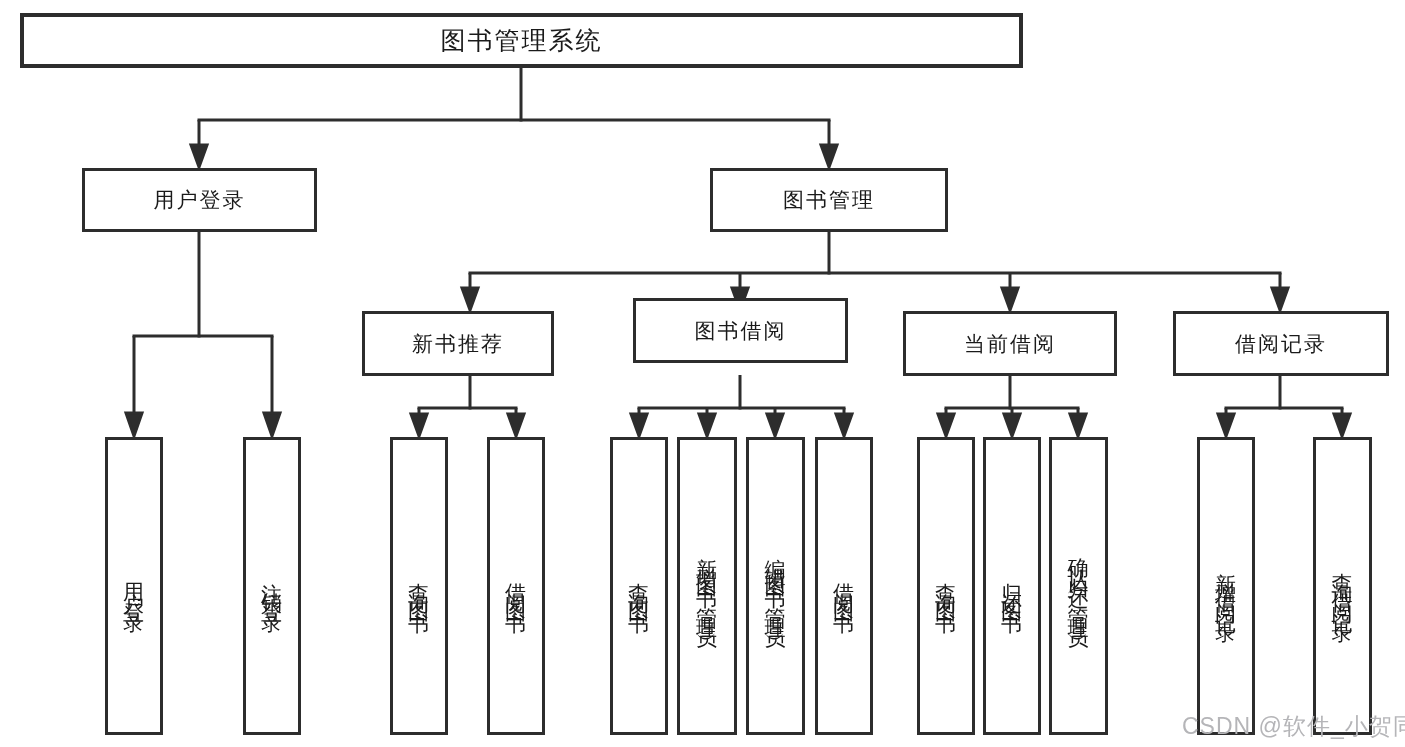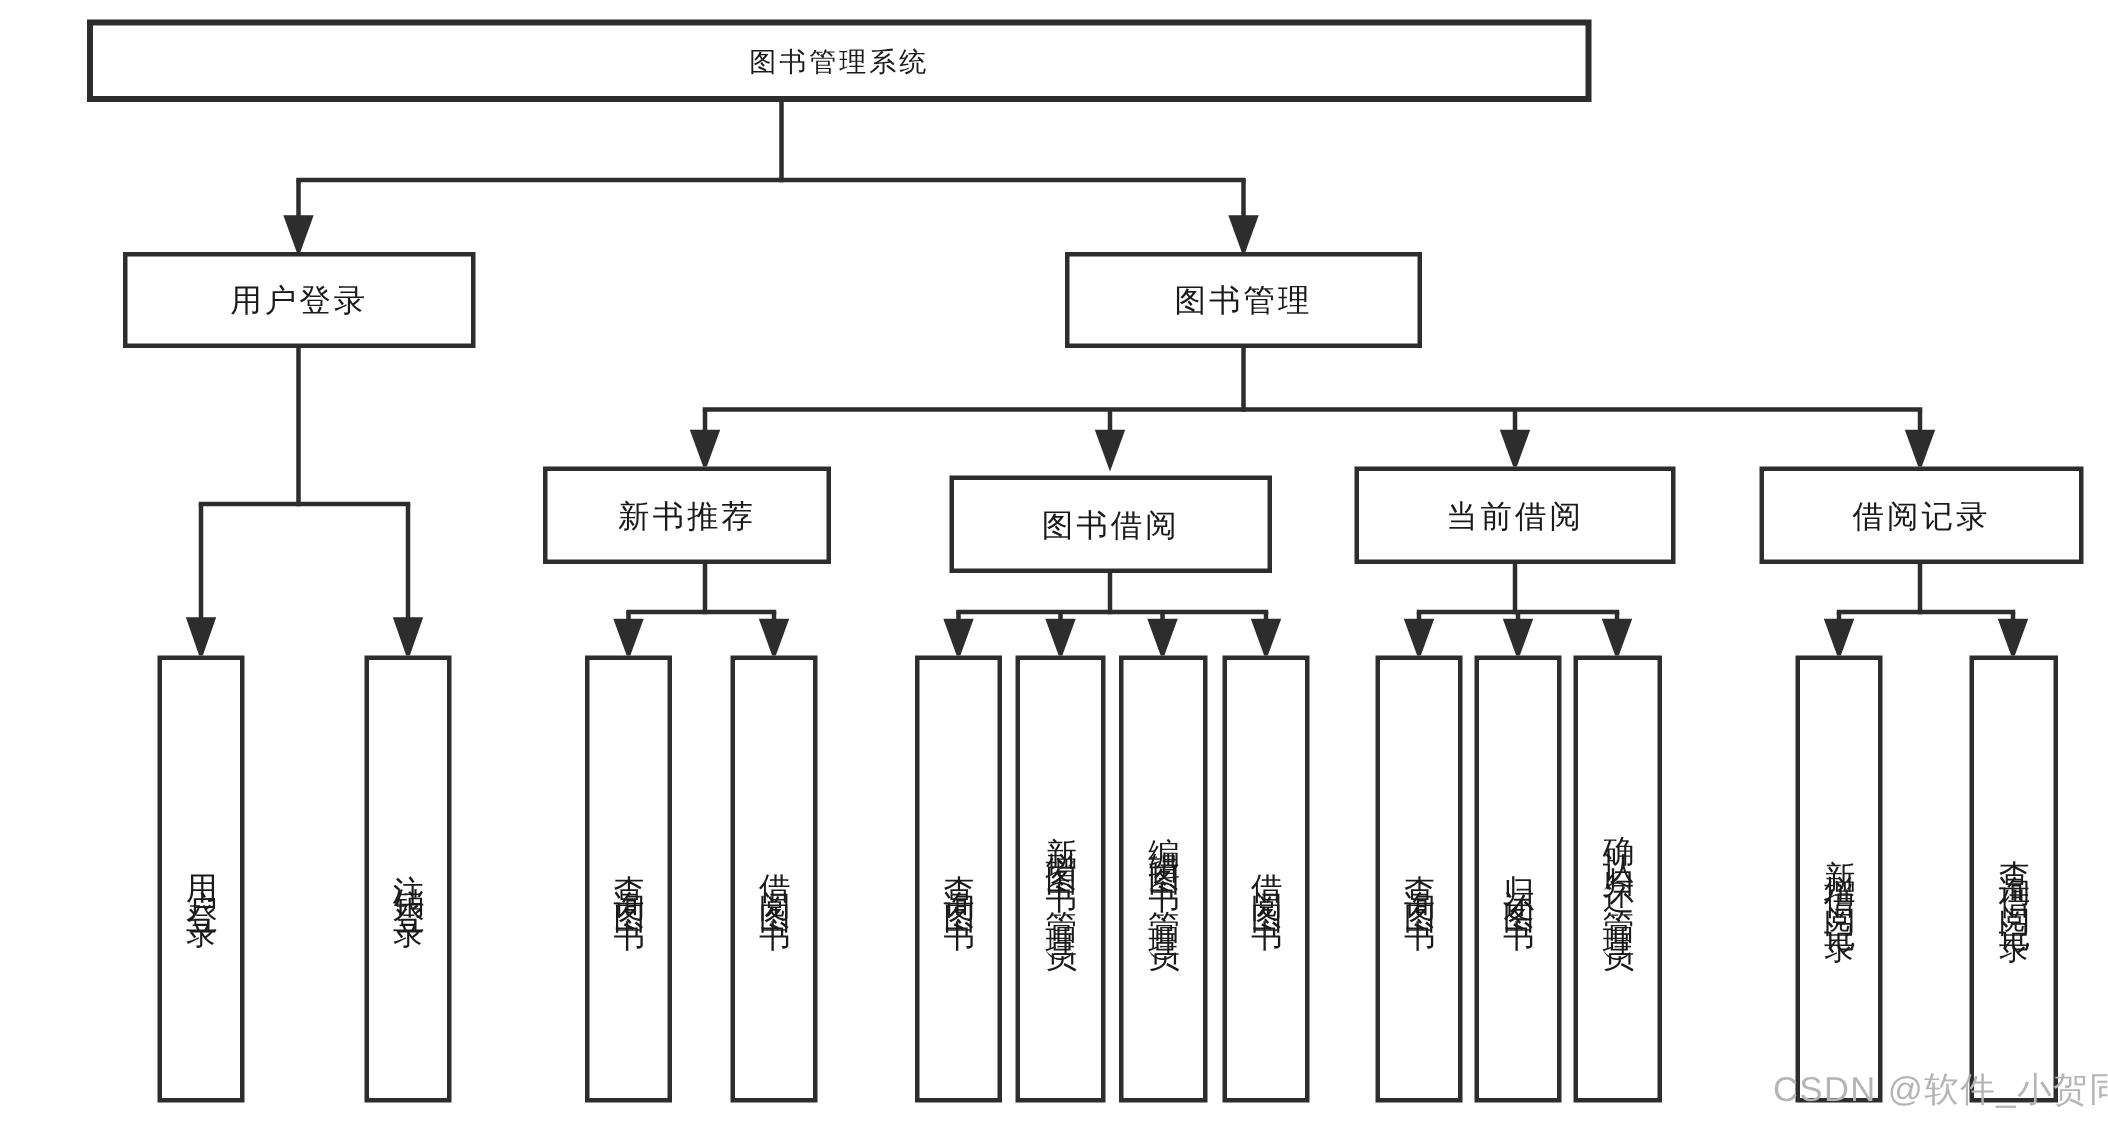--- a/index.html
+++ b/index.html
@@ -6,21 +6,21 @@
   .canvas {
     position:relative; width:1405px; height:747px; background:#ffffff;
     font-family:"Liberation Sans", sans-serif; color:#1a1a1a; overflow:hidden;
   }
   svg.lines { position:absolute; left:0; top:0; z-index:0; }
   .box {
     position:absolute; box-sizing:border-box; background:#ffffff;
     border:3px solid #2d2d2d; display:flex; align-items:center; justify-content:center;
     font-size:21px; letter-spacing:2px; z-index:1; white-space:nowrap;
   }
-  .box.root { border-width:4px; font-size:18px;margin-left:38px; }
+  .box.root { border-width:4px; font-size:25px; }
   .vbox {
     position:absolute; box-sizing:border-box; background:#ffffff;
     border:3px solid #2d2d2d; display:flex; align-items:center; justify-content:center;
     top:437px; width:58px; height:298px; z-index:1;
   }
   .vbox span {
     writing-mode:vertical-rl; text-orientation:mixed;
     font-size:21px; letter-spacing:10px; line-height:1.1; white-space:nowrap;
   }
   .watermark {
@@ -96,21 +96,21 @@
         <polygon points="1342,436 1334,414 1350,414"></polygon>
     </g>
   </svg>
 
   <div class="box root" style="left:20px; top:13px; width:1003px; height:55px;">图书管理系统</div>
 
   <div class="box" style="left:82px; top:168px; width:235px; height:64px;">用户登录</div>
   <div class="box" style="left:710px; top:168px; width:238px; height:64px;text-align:right;">图书管理</div>
 
   <div class="box" style="left:362px; top:311px; width:192px; height:65px;">新书推荐</div>
-  <div class="box" style="left:633px; top:317px; width:215px; height:65px;">图书借阅</div>
+  <div class="box" style="left:633px; top:298px; width:215px; height:65px;">图书借阅</div>
   <div class="box" style="left:1173px; top:311px; width:216px; height:65px;">借阅记录</div>
   <div class="box" style="left:903px; top:311px; width:214px; height:65px;">当前借阅</div>
 
   <div class="vbox" style="left:105px;">
     <span>用户登录</span>
   </div>
   <div class="vbox" style="left:243px;">
     <span>注销登录</span>
   </div>
 

